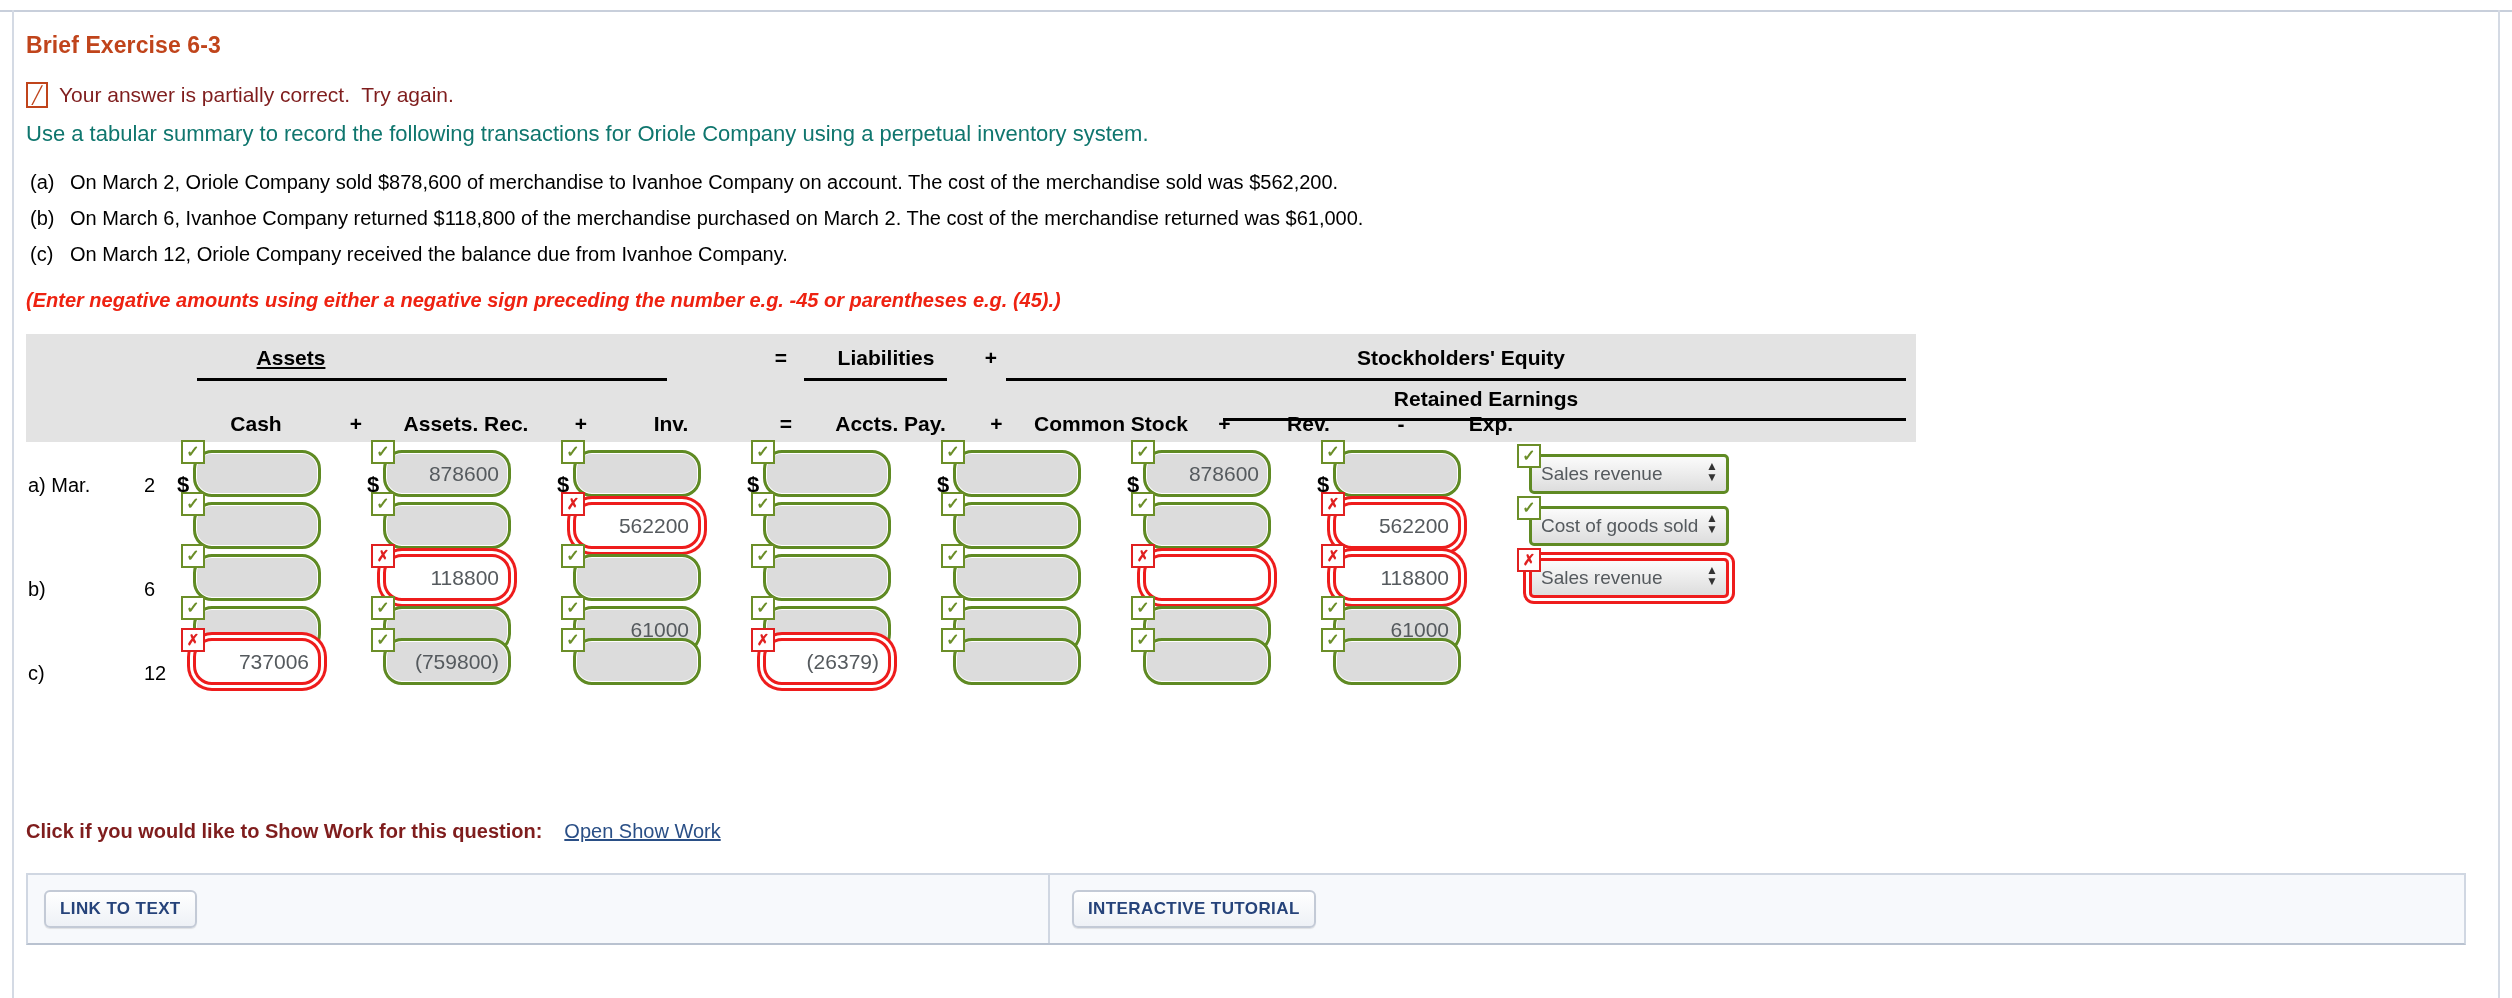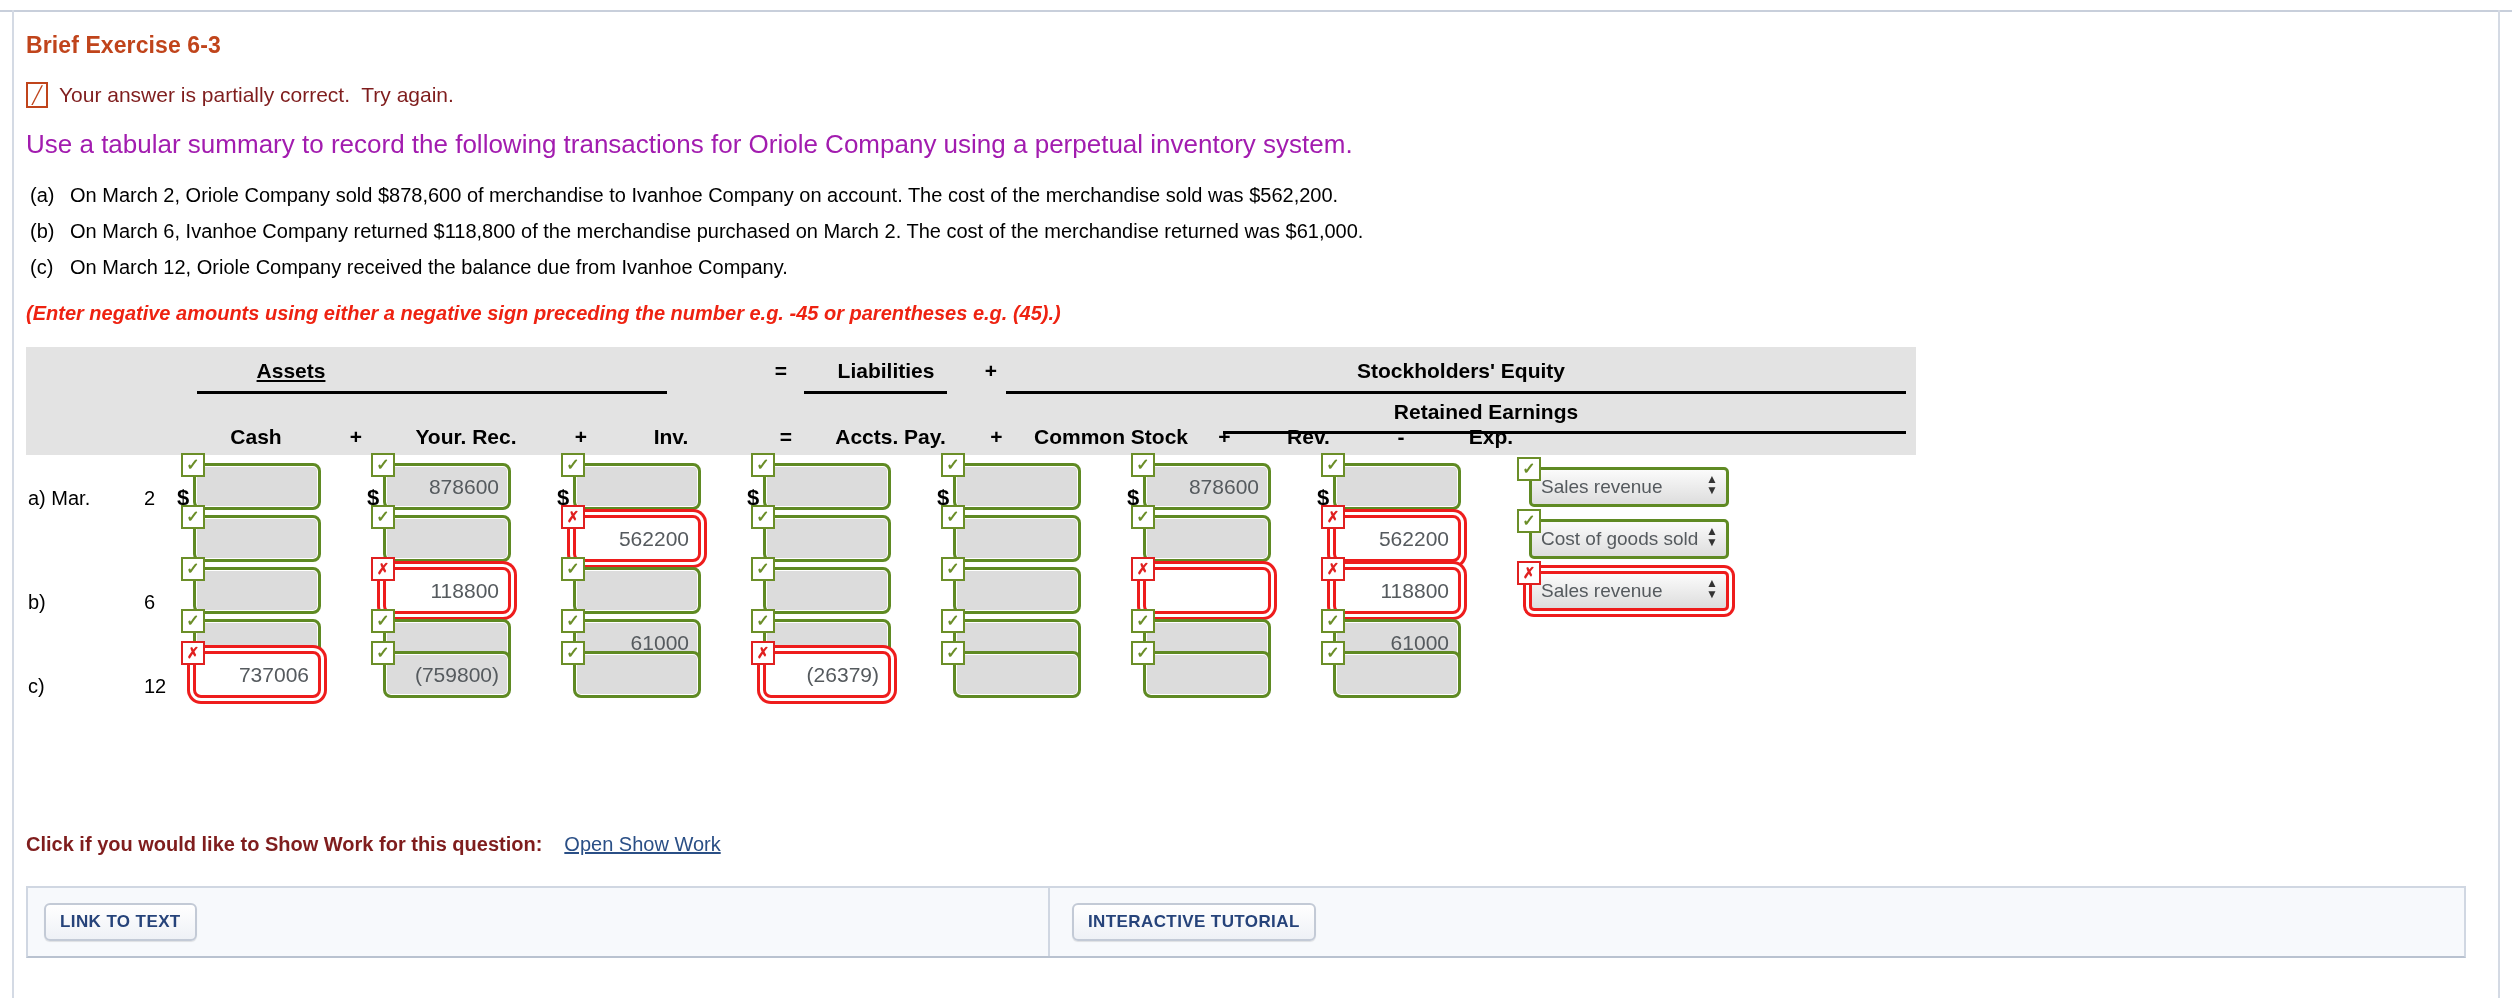--- a/index.html
+++ b/index.html
@@ -29,21 +29,21 @@
 
   .feedback-row{display:flex;align-items:center;gap:11px;margin-top:23px;}
   .feedback-icon{
     width:22px;height:26px;border:2px solid #c0441b;box-sizing:border-box;
     display:flex;align-items:center;justify-content:center;
     color:#c0441b;font-size:17px;line-height:1;font-weight:normal;
     background:#ffffff;
   }
   .feedback-text{font-size:21px;color:#7f1d1d;white-space:pre;}
 
-  .instruction{margin-top:21px;font-size:26px;color:#a21caf;}
+  .instruction{margin-top:13px;font-size:22px;color:#0f766e;}
 
   .items{margin-top:24px;}
   .item-row{display:flex;font-size:20px;color:#000;margin-bottom:13px;line-height:1.15;}
   .item-label{width:44px;flex:none;padding-left:4px;box-sizing:border-box;}
   .item-text{flex:1;}
 
   .neg-note{margin-top:23px;font-size:20px;font-weight:bold;font-style:italic;color:#ee2211;}
 
   
   .tbl-wrap{position:relative;margin-top:22px;width:1890px;}
@@ -59,21 +59,21 @@
   .grid-body{position:relative;width:1890px;}
 
   .rowlabel{position:absolute;font-size:20px;color:#000;white-space:nowrap;}
 
   
   .fld{
     position:absolute;
     width:128px;height:47px;
     box-sizing:border-box;
     border:3px solid #5f8a23;
-    border-radius:8px;
+    border-radius:19px;
     background:#dcdcdc;
     color:#555a5e;
     font-size:21px;
     text-align:right;
     line-height:41px;
     padding-right:9px;
     box-shadow:inset 0 0 0 1px #ffffff;
   }
   .fld.wrong{
     border:3px solid #ee1c1c;
@@ -181,21 +181,21 @@
 
         <div class="hdr-rule" style="left:171px;top:44px;width:470px;"></div>
         <div class="hdr-rule" style="left:778px;top:44px;width:143px;"></div>
         <div class="hdr-rule" style="left:980px;top:44px;width:900px;"></div>
 
         <div class="hdr-txt" style="left:1060px;top:53px;width:800px;">Retained Earnings</div>
         <div class="hdr-rule" style="left:1197px;top:84px;width:683px;"></div>
 
         <div class="hdr-txt" style="left:165px;top:78px;width:130px;">Cash</div>
         <div class="hdr-txt" style="left:315px;top:78px;width:30px;">+</div>
-        <div class="hdr-txt" style="left:355px;top:78px;width:170px;">Your. Rec.</div>
+        <div class="hdr-txt" style="left:355px;top:78px;width:170px;">Assets. Rec.</div>
         <div class="hdr-txt" style="left:540px;top:78px;width:30px;">+</div>
         <div class="hdr-txt" style="left:580px;top:78px;width:130px;">Inv.</div>
         <div class="hdr-txt" style="left:745px;top:78px;width:30px;">=</div>
         <div class="hdr-txt" style="left:782px;top:78px;width:165px;">Accts. Pay.</div>
         <div class="hdr-txt" style="left:958px;top:78px;width:25px;">+</div>
         <div class="hdr-txt" style="left:985px;top:78px;width:200px;">Common Stock</div>
         <div class="hdr-txt" style="left:1186px;top:78px;width:25px;">+</div>
         <div class="hdr-txt" style="left:1215px;top:78px;width:135px;">Rev.</div>
         <div class="hdr-txt" style="left:1360px;top:78px;width:30px;">-</div>
         <div class="hdr-txt" style="left:1400px;top:78px;width:130px;">Exp.</div>

